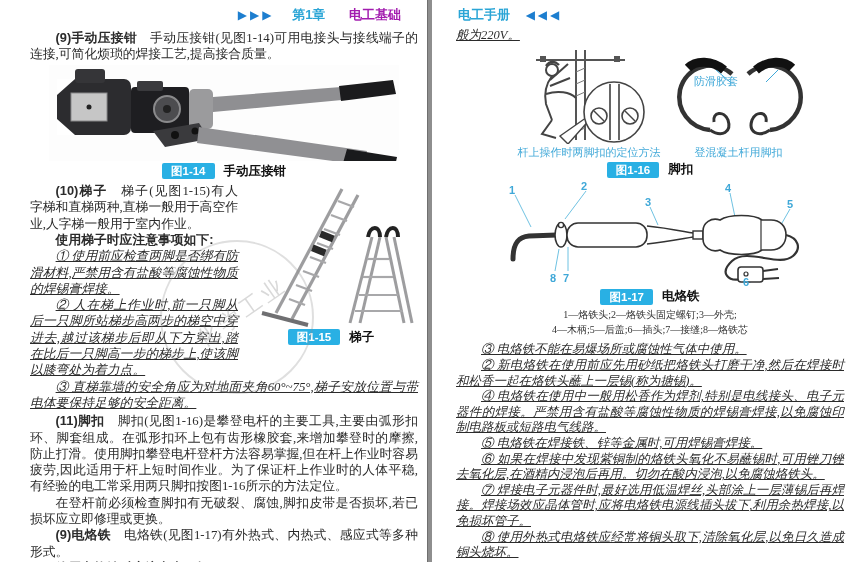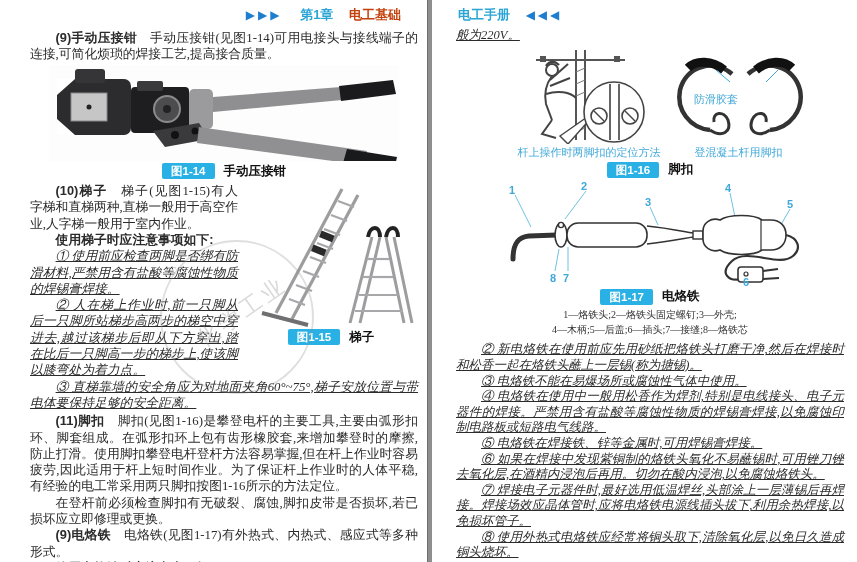--- a/index.html
+++ b/index.html
@@ -11,42 +11,42 @@
   .page{position:absolute;top:0;height:562px;background:#fff;}
   .page-left{left:0;width:427px;}
   .page-right{left:432px;width:425px;}
   .spine{position:absolute;top:0;left:427px;width:5px;height:562px;background:#8e8e8e;border-left:1px solid #6f6f6f;}
   
   .hdr{font-family:"Liberation Sans","DejaVu Sans",sans-serif;font-size:13px;font-weight:bold;margin-top:6px;}
   .hdr-left{text-align:right;padding-right:26px;}
   .hdr-right{text-align:left;padding-left:26px;}
   .hdr .arrows{color:#1d7ecf;letter-spacing:3px;font-size:12px;}
   .hdr .chap{color:#2aa5d6;margin-left:14px;}
-  .hdr .ttl{color:#c2410c;margin-left:12px;}
+  .hdr .ttl{color:#a21caf;margin-left:20px;}
   .hdr-right .ttl{color:#2aa5d6;margin-left:0;margin-right:12px;}
   
   .col-l{padding:0 9px 0 30px;font-size:12.8px;line-height:16.3px;}
   .col-r{padding:0 13px 0 24px;font-size:12.5px;line-height:15.6px;}
   p.tp{margin:0;text-indent:2em;text-align:justify;}
   .lbl{font-family:"Liberation Sans","DejaVu Sans",sans-serif;font-weight:bold;}
   .bhead{font-family:"Liberation Sans","DejaVu Sans",sans-serif;font-weight:bold;margin:0;text-indent:2em;}
   .kai{font-style:italic;text-decoration:underline;}
   
   .figcap{text-align:center;font-size:0;margin-top:2px;}
   .badge{display:inline-block;background:#29b0e4;color:#fff;font-family:"Liberation Sans","DejaVu Sans",sans-serif;
          font-weight:bold;font-size:11.5px;line-height:16px;padding:0 9px;border-radius:2px;vertical-align:middle;}
   .capt{display:inline-block;font-family:"Liberation Sans","DejaVu Sans",sans-serif;font-weight:bold;
         font-size:12.5px;color:#111;margin-left:9px;vertical-align:middle;}
   
   .fig14-wrap{text-align:center;margin-top:2px;}
   .fig15-float{float:right;width:174px;margin:2px 0 2px 6px;text-align:center;}
   .fig16-wrap{margin-top:4px;position:relative;}
   .fig16-caps{display:flex;justify-content:center;gap:34px;font-size:11px;color:#3fa8d8;
               font-family:"Liberation Sans","DejaVu Sans",sans-serif;margin-top:1px;}
-  .padlabel{position:absolute;left:238px;top:44px;font-size:11px;color:#3fa8d8;
+  .padlabel{position:absolute;left:238px;top:26px;font-size:11px;color:#3fa8d8;
             font-family:"Liberation Sans","DejaVu Sans",sans-serif;}
   .fig17-wrap{position:relative;width:310px;height:104px;margin:4px auto 0;}
   .fig17-wrap .num{position:absolute;color:#3fa8d8;font-family:"Liberation Sans","DejaVu Sans",sans-serif;
                    font-size:11px;font-weight:bold;}
   .n1{left:14px;top:0;} .n2{left:86px;top:-4px;} .n3{left:150px;top:12px;} .n4{left:230px;top:-2px;}
   .n5{left:292px;top:14px;} .n6{left:248px;top:92px;} .n7{left:68px;top:88px;} .n8{left:55px;top:88px;}
   .legend{font-size:10px;text-align:center;line-height:15px;margin:2px 0 0;color:#333;}
   
   .wm{position:absolute;left:160px;top:240px;width:150px;height:150px;border:2px solid rgba(140,140,140,.28);
       border-radius:50%;pointer-events:none;}
@@ -284,22 +284,22 @@
       <span class="num n8">8</span>
     </div>
     <div class="figcap">
       <span class="badge">图1-17</span>
       <span class="capt">电烙铁</span>
     </div>
     <p class="legend">1—烙铁头;2—烙铁头固定螺钉;3—外壳;</p>
     <p class="legend" style="margin-top:0;">4—木柄;5—后盖;6—插头;7—接缝;8—烙铁芯</p>
 
     <div style="margin-top:5px;">
+      <p class="tp kai">③ 电烙铁不能在易爆场所或腐蚀性气体中使用。</p>
       <p class="tp kai">② 新电烙铁在使用前应先用砂纸把烙铁头打磨干净,然后在焊接时和松香一起在烙铁头蘸上一层锡(称为搪锡)。</p>
-      <p class="tp kai">③ 电烙铁不能在易爆场所或腐蚀性气体中使用。</p>
       <p class="tp kai">④ 电烙铁在使用中一般用松香作为焊剂,特别是电线接头、电子元器件的焊接。严禁用含有盐酸等腐蚀性物质的焊锡膏焊接,以免腐蚀印制电路板或短路电气线路。</p>
       <p class="tp kai">⑤ 电烙铁在焊接铁、锌等金属时,可用焊锡膏焊接。</p>
       <p class="tp kai">⑥ 如果在焊接中发现紫铜制的烙铁头氧化不易蘸锡时,可用锉刀锉去氧化层,在酒精内浸泡后再用。切勿在酸内浸泡,以免腐蚀烙铁头。</p>
       <p class="tp kai">⑦ 焊接电子元器件时,最好选用低温焊丝,头部涂上一层薄锡后再焊接。焊接场效应晶体管时,应将电烙铁电源线插头拔下,利用余热焊接,以免损坏管子。</p>
       <p class="tp kai">⑧ 使用外热式电烙铁应经常将铜头取下,清除氧化层,以免日久造成铜头烧坏。</p>
     </div>
   </div>
 </div>
 
 </body></html>

